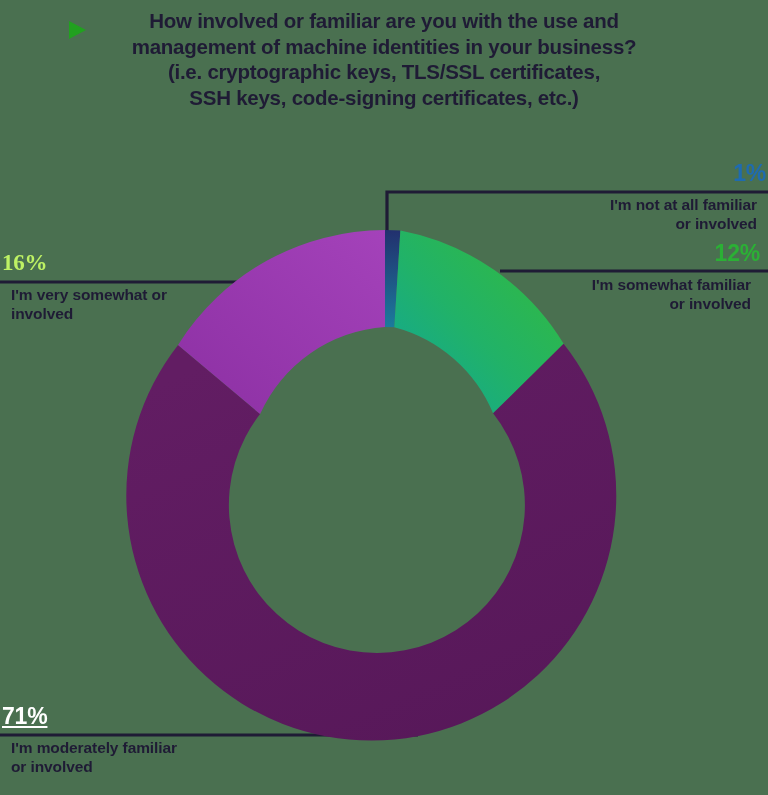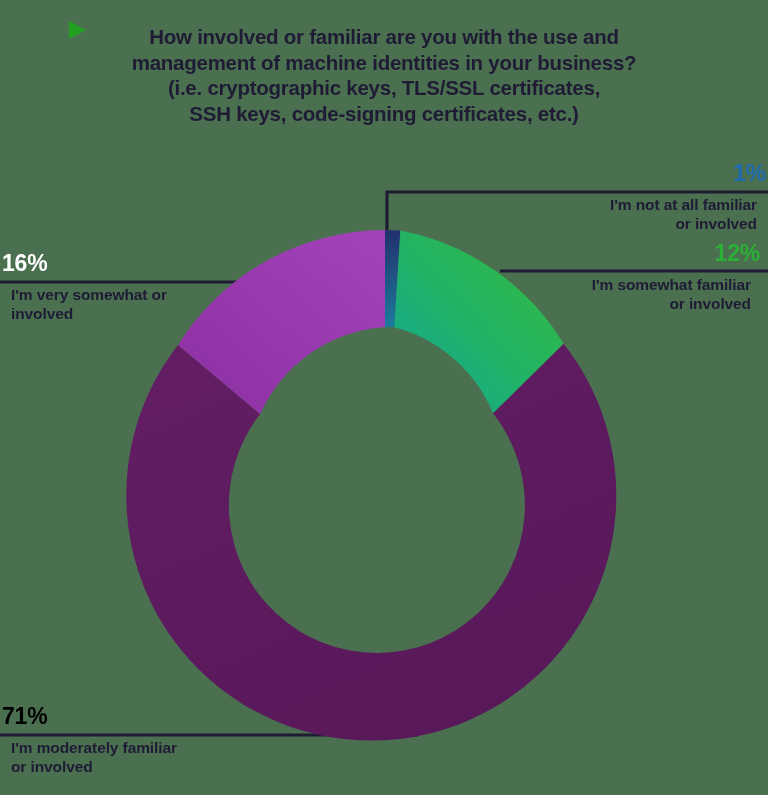--- a/index.html
+++ b/index.html
@@ -26,21 +26,21 @@
     padding: 0;
   }
   #title-text {
     display: block;
     font-size: 20.5px;
     font-weight: 700;
     line-height: 25.5px;
     letter-spacing: -0.25px;
     color: #1f1b35;
     white-space: pre-line;
-    margin: 16px;
+    margin: 0;
     padding: 0 28px;
   }
   #title-marker {
     position: absolute;
     left: 69px;
     top: 13px;
     width: 0;
     height: 0;
     border-left: 17px solid #21a11f;
     border-top: 9.5px solid transparent;
@@ -92,22 +92,22 @@
     text-align: left;
   }
 
   #callout-not-familiar { right: 2px; top: 160px; width: 330px; }
   #callout-somewhat     { right: 8px; top: 240px; width: 330px; }
   #callout-very         { left: 2px;  top: 250px; width: 330px; }
   #callout-moderately   { left: 2px;  top: 703px; width: 400px; }
 
   .pct-blue   { color: #1f6bb0; }
   .pct-green  { color: #2bb035; }
-  .pct-purple { color: #ffffff; }
-  .pct-purple-dark { color: #000000; }
+  .pct-purple { color: #bef264; font-family: Liberation Serif, serif; }
+  .pct-purple-dark { color: #ffffff; text-decoration: underline; }
 </style>
 </head>
 <body>
 
 <div id="title-block">
   <span id="title-marker"></span>
   <span id="title-text">How involved or familiar are you with the use and
 management of machine identities in your business?
 (i.e. cryptographic keys, TLS/SSL certificates,
 SSH keys, code-signing certificates, etc.)</span>

